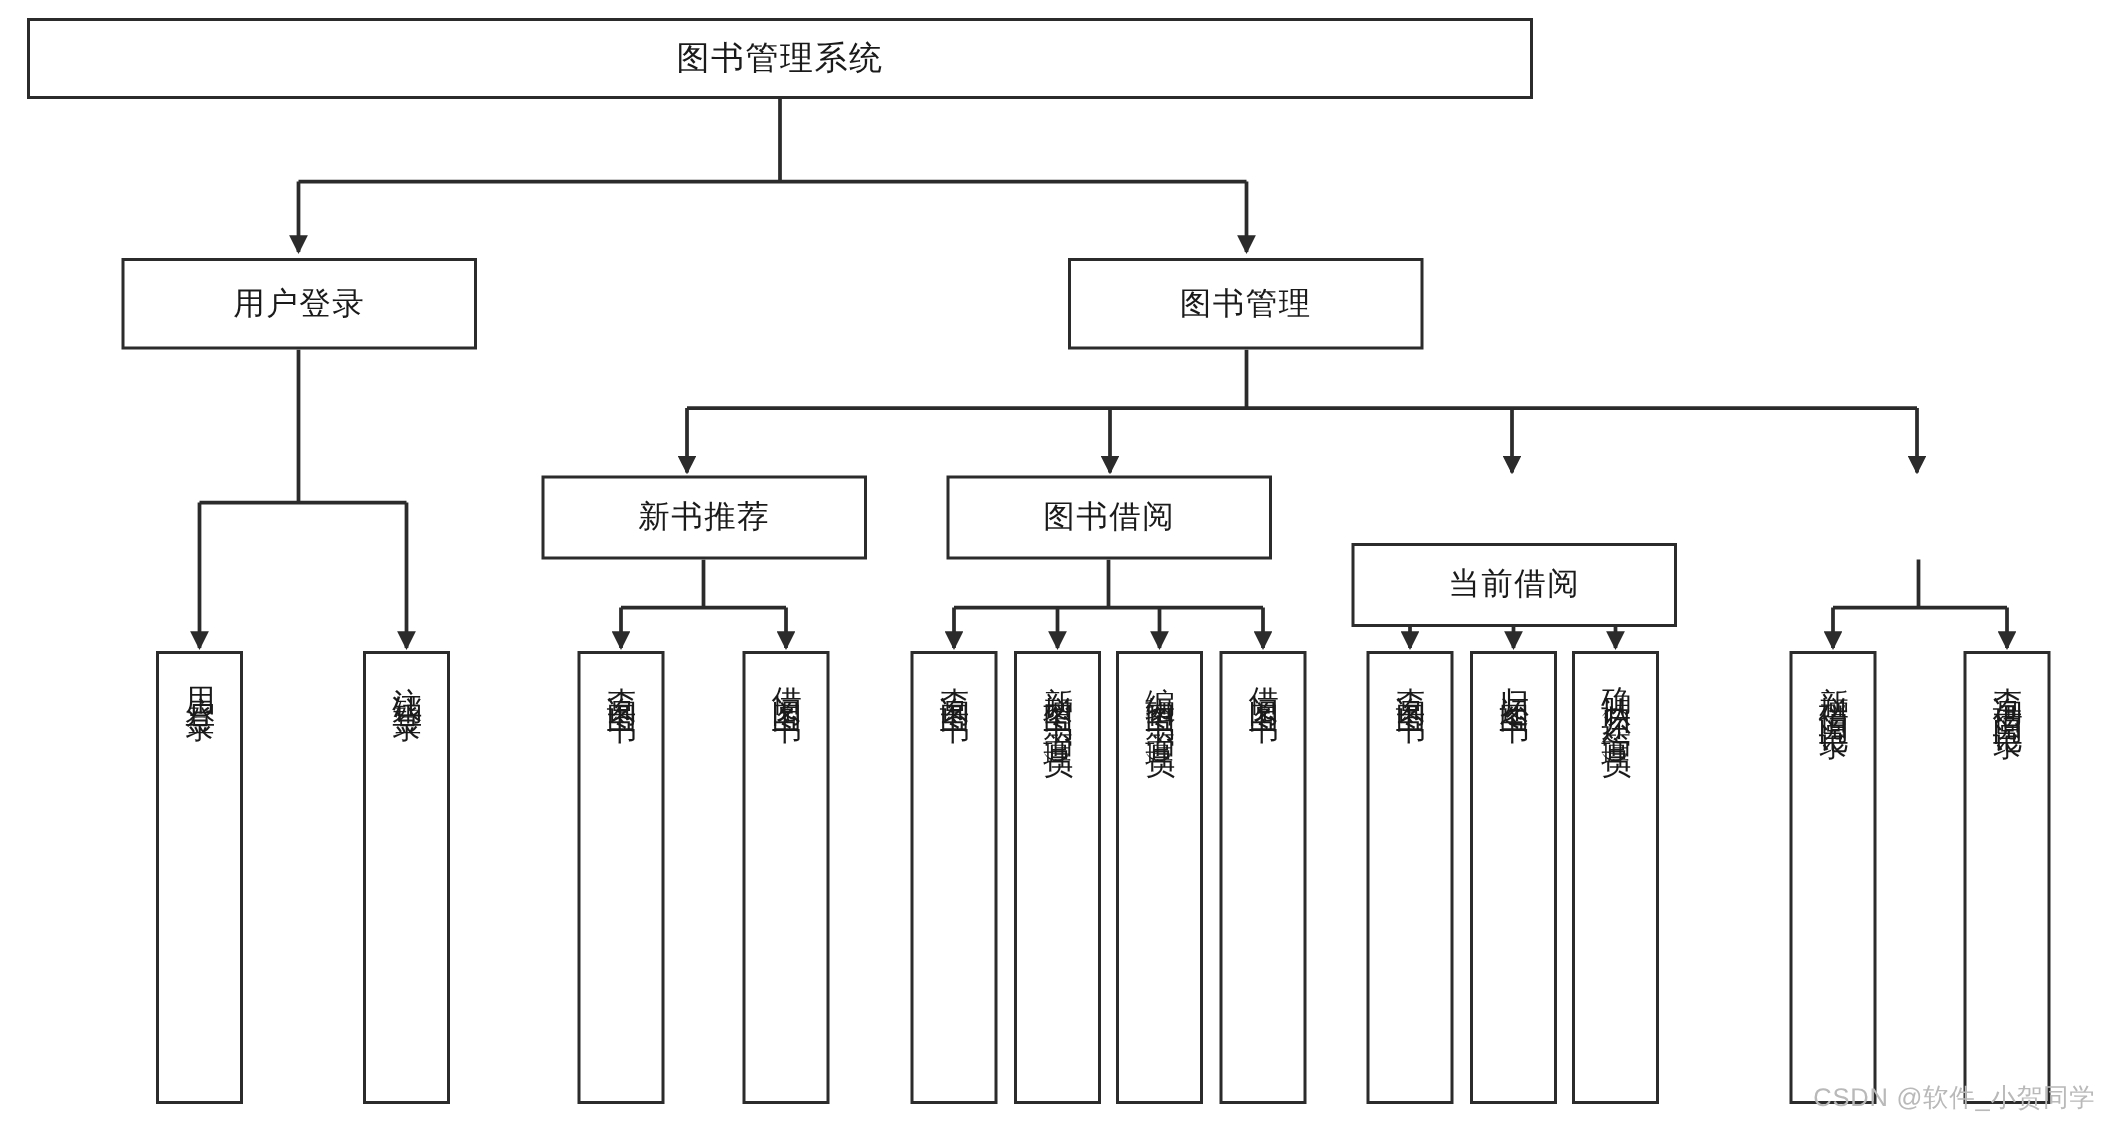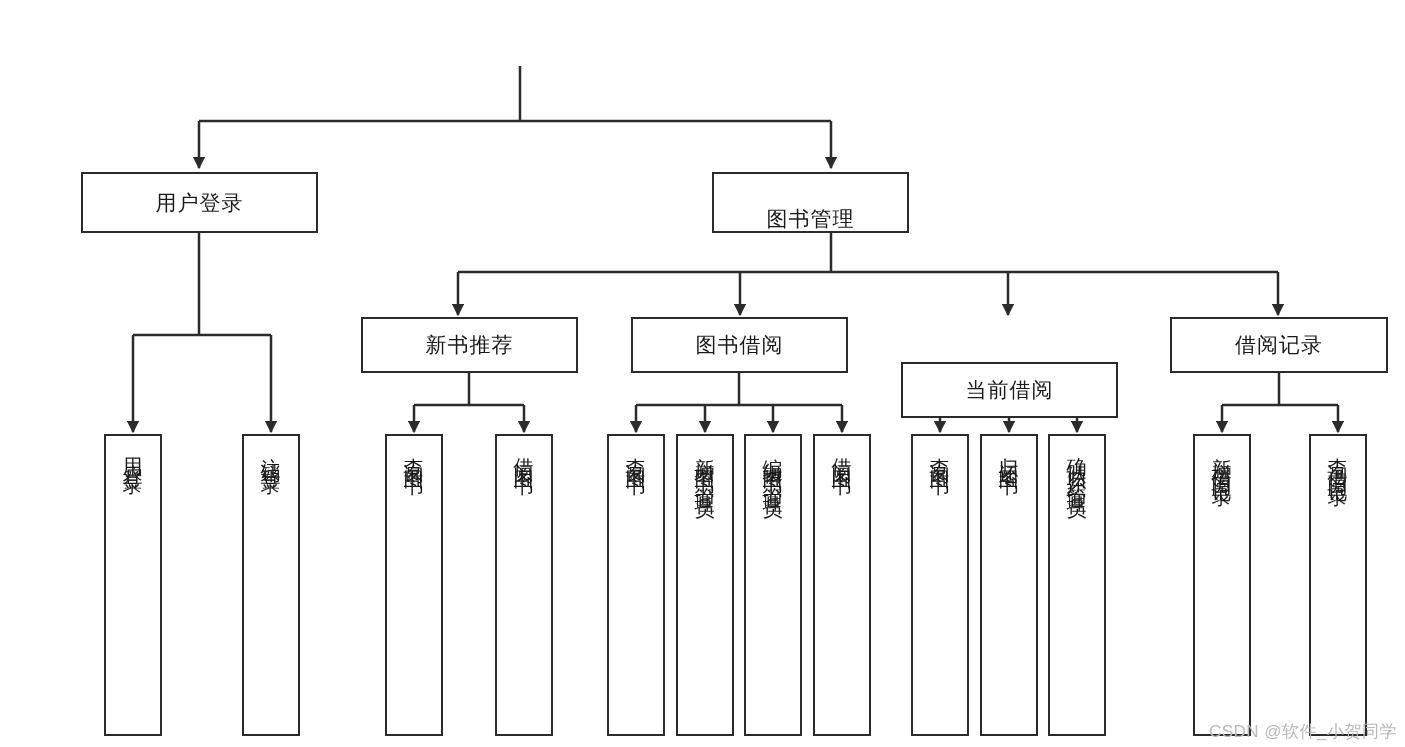--- a/index.html
+++ b/index.html
@@ -116,39 +116,39 @@
       <path d="M 1009 405 L 1009 432" marker-end="url(#arrow)"></path>
       <path d="M 1077 405 L 1077 432" marker-end="url(#arrow)"></path>
 
       <path d="M 1279 373 L 1279 405"></path>
       <path d="M 1222 405 L 1338 405"></path>
       <path d="M 1222 405 L 1222 432" marker-end="url(#arrow)"></path>
       <path d="M 1338 405 L 1338 432" marker-end="url(#arrow)"></path>
     </g>
   </svg>
 
+  <div class="node node-h node-root" style="left:18px; top:12px; width:1004px; height:54px;">
+    <span>图书管理系统</span>
+  </div>
 
   <div class="node node-h" style="left:81px; top:172px; width:237px; height:61px;">
     <span>用户登录</span>
   </div>
-  <div class="node node-h" style="left:712px; top:172px; width:197px; height:61px;align-items:flex-end;">
+  <div class="node node-h" style="left:712px; top:172px; width:237px; height:61px;">
     <span>图书管理</span>
   </div>
 
   <div class="node node-h" style="left:631px; top:317px; width:217px; height:56px;">
     <span>图书借阅</span>
   </div>
   <div class="node node-h" style="left:361px; top:317px; width:217px; height:56px;">
     <span>新书推荐</span>
   </div>
   <div class="node node-h" style="left:901px; top:317px; width:217px; height:56px;margin-top:45px;">
     <span>当前借阅</span>
-  </div>
-  <div class="node node-h" style="left:1170px; top:317px; width:218px; height:56px;">
-    <span>借阅记录</span>
   </div>
 
   <div class="node node-v" style="left:104px; top:434px; width:58px; height:302px;">
     <span class="vlabel">用户登录</span>
   </div>
   <div class="node node-v" style="left:242px; top:434px; width:58px; height:302px;">
     <span class="vlabel">注销登录</span>
   </div>
 
   <div class="node node-v" style="left:385px; top:434px; width:58px; height:302px;">

